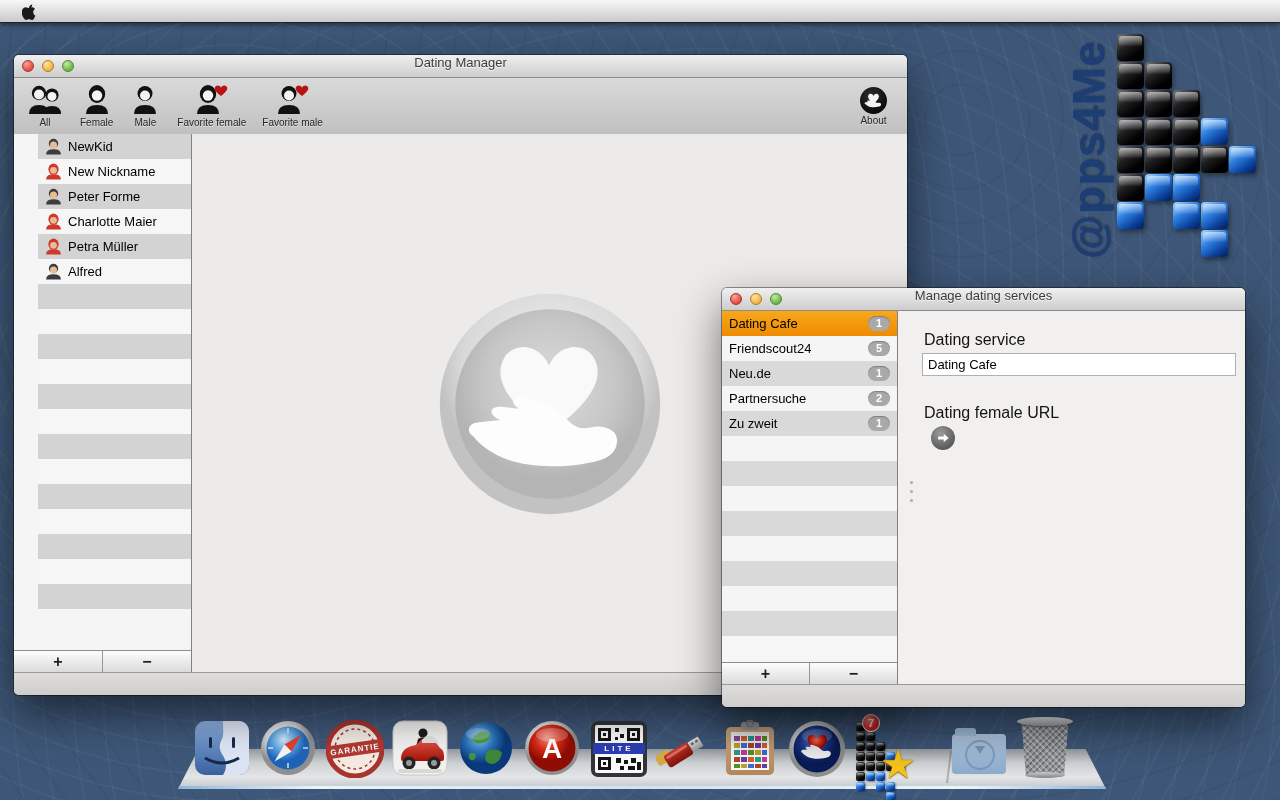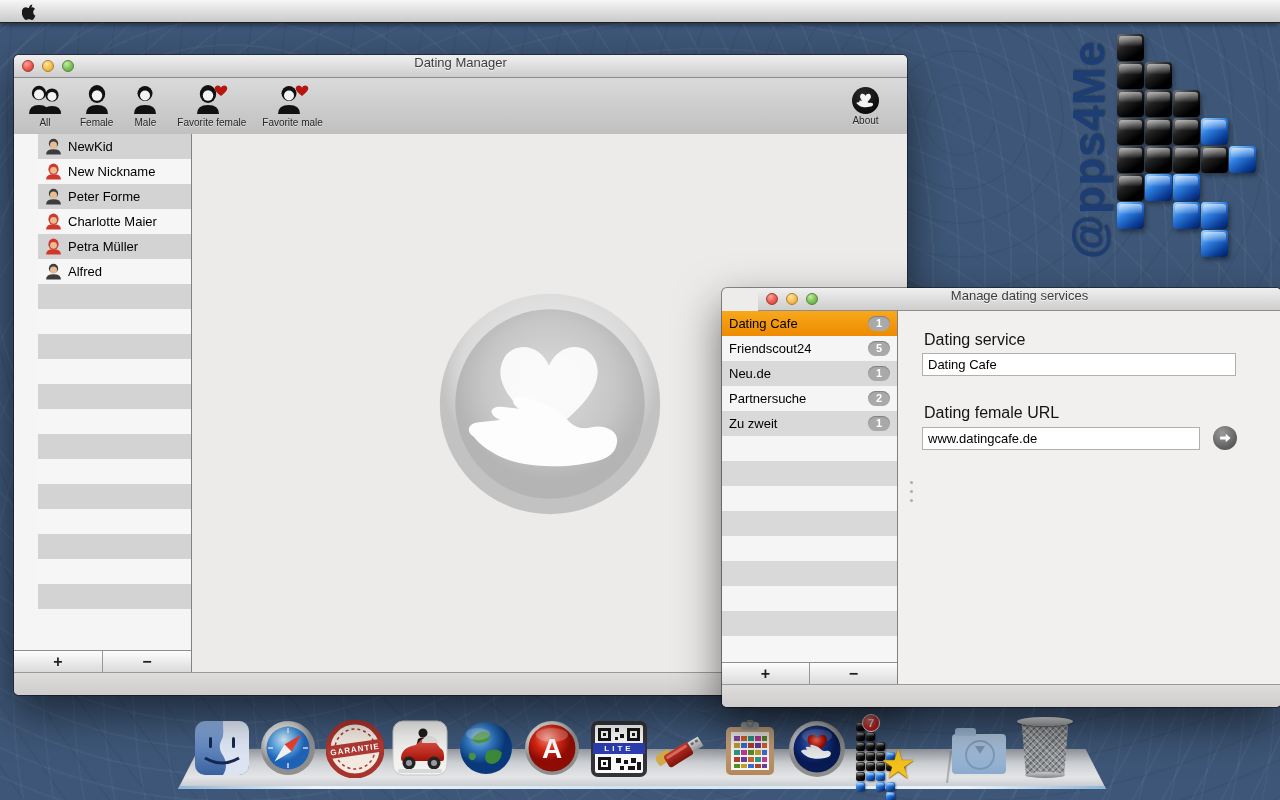--- a/index.html
+++ b/index.html
@@ -32,40 +32,40 @@
   .light.yellow{background:radial-gradient(circle at 35% 28%,#ffe2a0,#f5bf4f 55%,#d79e2e);border:1px solid #ad7f27;}
   .light.green{background:radial-gradient(circle at 35% 28%,#c2eda4,#7cc055 55%,#5a9e3a);border:1px solid #51863a;}
   
   #main-window{left:14px;top:55px;width:893px;height:640px;z-index:10;}
   .toolbar{height:56px;background:linear-gradient(#dadada,#bfbfbf);
     border-bottom:1px solid #7b7b7b;display:flex;align-items:center;
     padding:0 12px 2px 12px;position:relative;}
   .tool{display:flex;flex-direction:column;align-items:center;margin-right:16px;}
   .tool .tlabel{font-size:10px;color:#262626;margin-top:1px;text-shadow:0 1px 0 rgba(255,255,255,.5);}
   .tool svg{display:block;}
-  .tool-about{margin-left:auto;margin-right:16px;}
+  .tool-about{margin-left:auto;margin-right:8px;}
   .about-circle{width:27px;height:27px;border-radius:50%;background:radial-gradient(circle at 40% 30%,#2c2c2c,#000);display:flex;align-items:center;justify-content:center;}
   .sidebar{position:absolute;left:0;top:79px;bottom:22px;width:177px;
     border-right:1px solid #828282;display:flex;flex-direction:column;background:#f5f5f5;}
   .rowlist{flex:1;overflow:hidden;margin-left:24px;}
   .row{height:25px;display:flex;align-items:center;gap:6px;padding:0 7px;
     font-size:13px;color:#000;box-sizing:border-box;white-space:nowrap;}
   .row:nth-child(odd){background:#d3d3d3;}
   .row:nth-child(even){background:#f6f6f6;}
   .pic{width:17px;height:17px;flex:0 0 17px;}
   .listbtns{height:22px;display:flex;border-top:1px solid #8e8e8e;flex:0 0 22px;}
   .lbtn{flex:1;background:linear-gradient(#fdfdfd,#d9d9d9);border-right:1px solid #979797;
     display:flex;align-items:center;justify-content:center;font-size:16px;font-weight:bold;color:#1e1e1e;cursor:default;}
   .lbtn:last-child{border-right:none;}
   .content{position:absolute;left:178px;right:0;top:79px;bottom:22px;background:#edebe9;
     display:flex;align-items:center;justify-content:center;}
   .bottombar{position:absolute;left:0;right:0;bottom:0;height:22px;
     background:linear-gradient(#dedddb,#cecdcb);border-top:1px solid #999;}
   
-  #svc-window{left:722px;top:288px;width:523px;height:419px;z-index:20;padding-left:36px;}
+  #svc-window{left:722px;top:288px;width:523px;height:419px;z-index:20;}
   .svc-list{position:absolute;left:0;top:23px;bottom:22px;width:175px;background:#f6f6f6;
     border-right:1px solid #808080;display:flex;flex-direction:column;}
   .svc-rows{flex:1;overflow:hidden;}
   .svc-rows .row:nth-child(odd){background:#d9d9d9;}
   .svc-rows .row:nth-child(even){background:#f5f5f5;}
   .svc-rows .row.selected{background:linear-gradient(#f8a81c,#ee8a00);}
   .badge{margin-left:auto;background:#a9a9a9;color:#fff;font-size:11px;font-weight:bold;
     border-radius:9px;padding:1px 8px;line-height:13px;box-shadow:inset 0 1px 1px rgba(0,0,0,.25);}
   .svc-panel{position:absolute;left:176px;right:0;top:23px;bottom:22px;background:#f1f0ee;padding:14px 20px 0 24px;box-sizing:border-box;}
   .fieldlabel{font-size:16px;color:#141414;margin:6px 0 4px 2px;}
@@ -446,21 +446,20 @@
       <div class="lbtn">−</div>
     </div>
   </div>
 
   <div class="svc-panel">
     <div class="fieldlabel">Dating service</div>
     <input class="tfield" type="text" value="Dating Cafe" style="">
     <div class="gap1"></div>
     <div class="fieldlabel">Dating female URL</div>
     <div>
-      <input class="tfield url" type="text" value="www.datingcafe.de" style="">
       <span class="go-btn">
         <svg width="14" height="14" viewBox="0 0 20 20">
             <path fill="#fff" d="M3 8 h8 V4 l7 6 -7 6 v-4 H3 z"></path>
           </svg>
       </span>
     </div>
   </div>
   <div class="split-dots">
       <i></i>
       <i></i>

